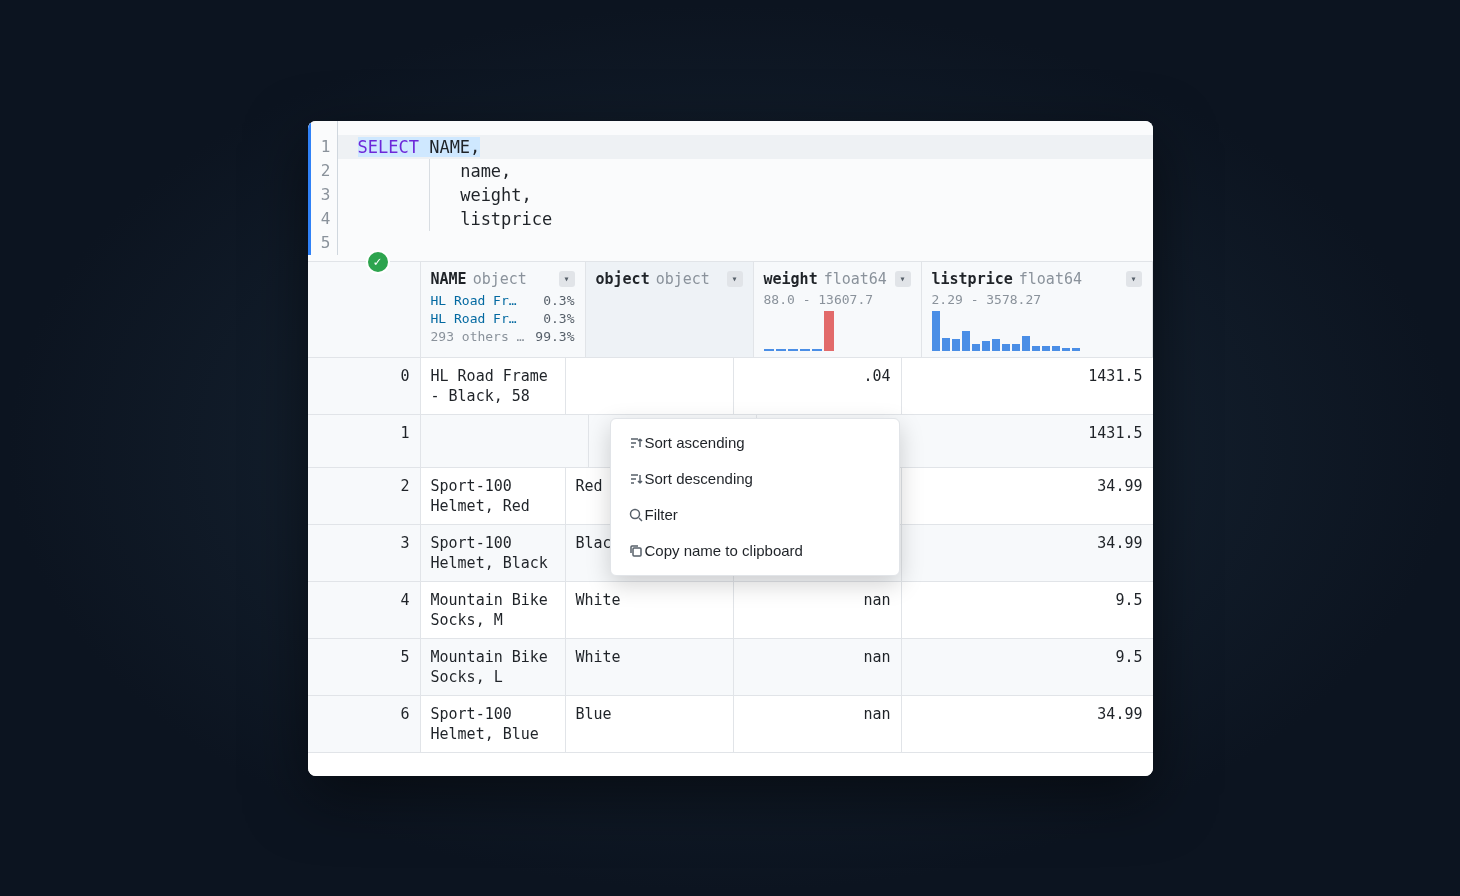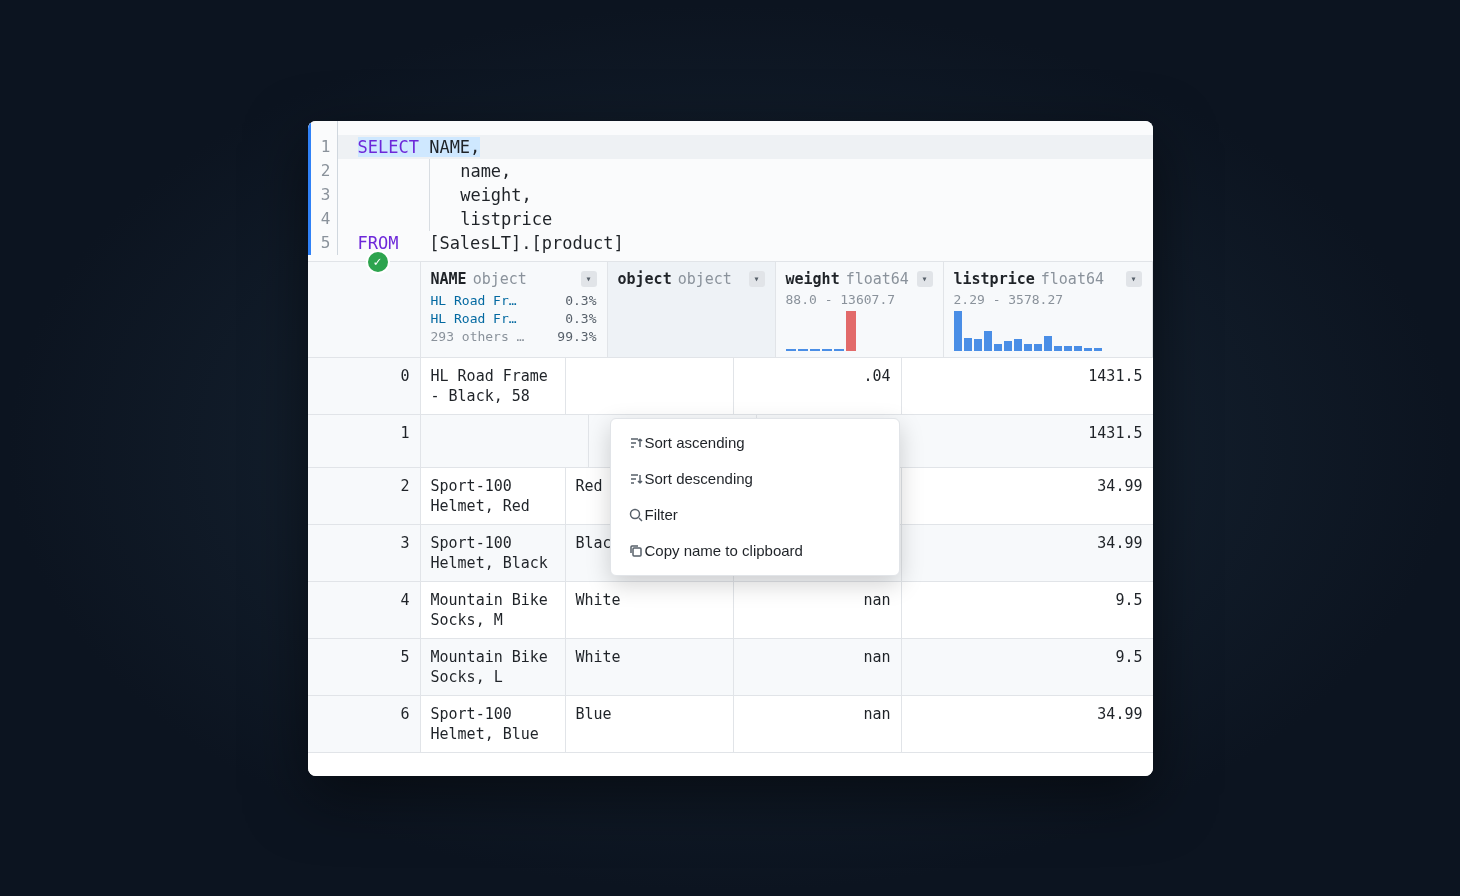--- a/index.html
+++ b/index.html
@@ -92,21 +92,21 @@
     width: 113px;
     flex-shrink: 0;
     border-right: 1px solid #e1e4e8;
     background: #f7f9fb;
   }
   .th {
     border-right: 1px solid #e1e4e8;
     padding: 8px 10px 6px 10px;
     position: relative;
   }
-  .th-name { width: 187px; }
+  .th-name { width: 165px; }
   .th-color { width: 168px; background: #eef2f6; }
   .th-weight { width: 168px; }
   .th-listprice { flex: 1; }
   .th-title {
     display: flex;
     align-items: center;
     gap: 6px;
     color: #1f2328;
     font-weight: 600;
   }
@@ -200,21 +200,20 @@
       <div>2</div>
       <div>3</div>
       <div>4</div>
       <div>5</div>
     </div>
     <div class="code-wrap">
       <div class="code-line hl"><span class="cursor"></span><span class="kw sel">SELECT</span><span class="sel"> NAME,</span></div>
       <div class="code-line">       <span class="indent-guide"><span>name,</span></span></div>
       <div class="code-line">       <span class="indent-guide"><span>weight,</span></span></div>
       <div class="code-line">       <span class="indent-guide"><span>listprice</span></span></div>
-      <div class="code-line"><span class="kw">FROM</span><span>   [SalesLT].[product]</span></div>
     </div>
     <div class="success-badge">
       <span>✓</span>
     </div>
   </div>
 
   <div class="grid">
     <div class="grid-header-row">
       <div class="idx-col"></div>
 

